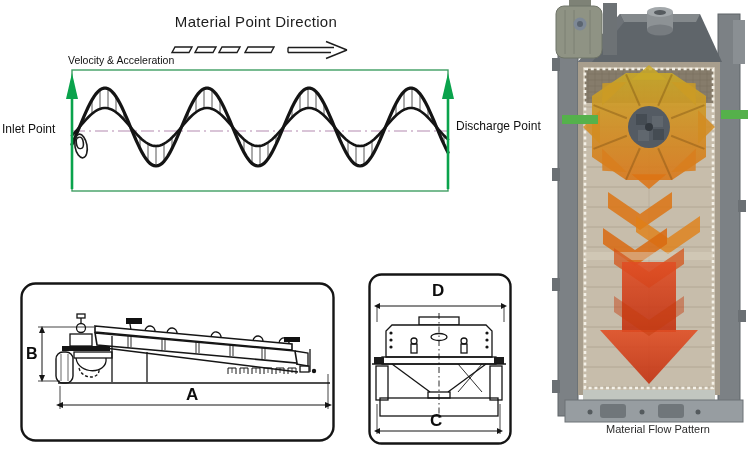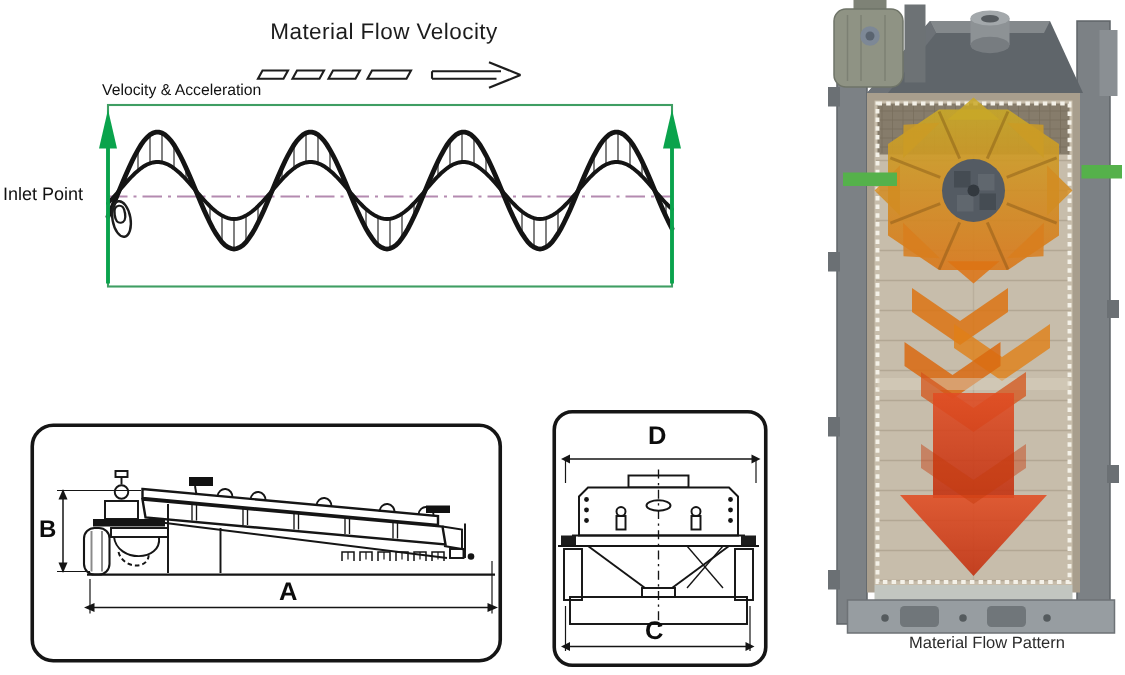--- a/index.html
+++ b/index.html
@@ -389,23 +389,24 @@
       <circle cx="590" cy="412" r="2.5" fill="#555b5e"></circle>
       <circle cx="642" cy="412" r="2.5" fill="#555b5e"></circle>
       <circle cx="698" cy="412" r="2.5" fill="#555b5e"></circle>
     </g>
 
     <rect x="562" y="115" width="36" height="9" fill="#55b14b"></rect>
     <rect x="721" y="110" width="27" height="9" fill="#55b14b"></rect>
   </g>
 </svg>
 
-<div class="lbl title center" style="left:166px;top:14px;width:180px;">Material Flow Velocity</div>
+<div class="lbl title center" style="left:166px;top:14px;width:180px;">Material Point Direction</div>
 <div class="lbl small" style="left:68px;top:55px;text-align:right;">Velocity &amp; Acceleration</div>
 <div class="lbl point" style="left:2px;top:123px;">Inlet Point</div>
+<div class="lbl point" style="left:456px;top:120px;">Discharge Point</div>
 <div class="lbl origin" style="left: 75px; top: 134px; visibility: visible;">0</div>
 
 <div class="lbl dim" style="left:26px;top:345px;">B</div>
 <div class="lbl dimL" style="left:186px;top:386px;">A</div>
 <div class="lbl dimL" style="left:432px;top:282px;">D</div>
 <div class="lbl dimL" style="left:430px;top:412px;">C</div>
 
 <div class="lbl caption center" style="left:575px;top:423px;width:166px;">Material Flow Pattern</div>
 </div>
 

